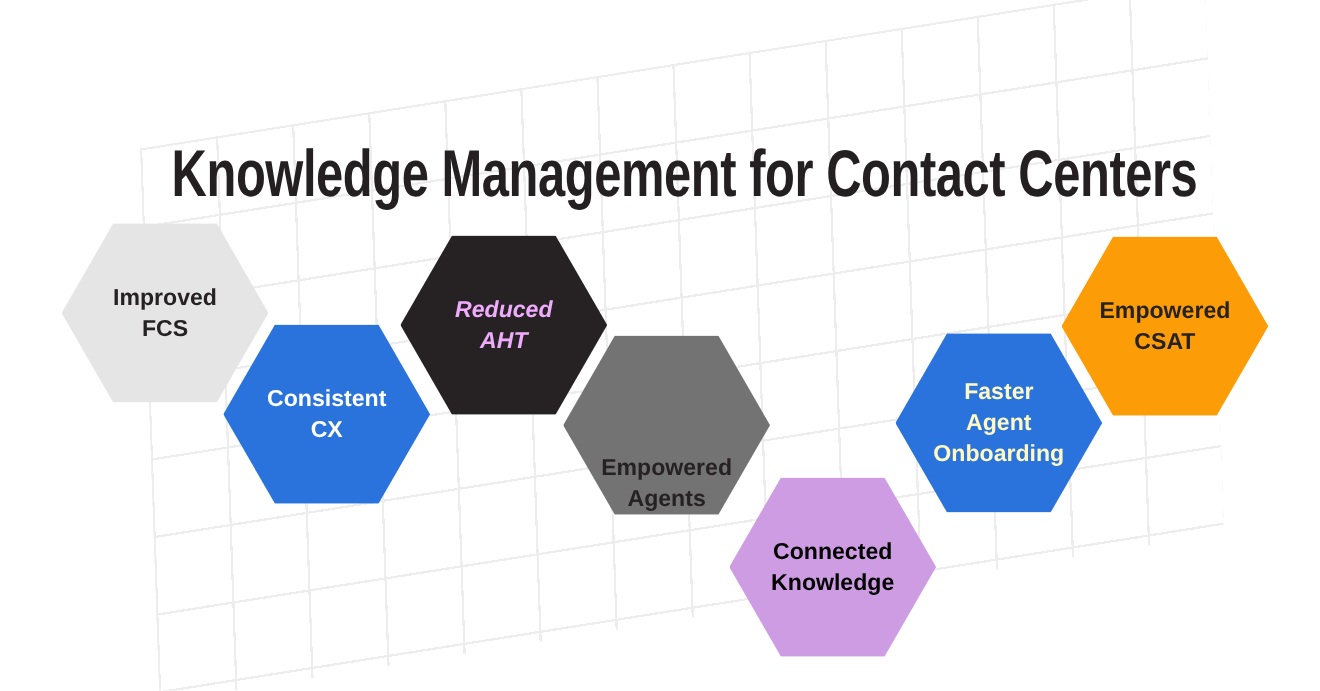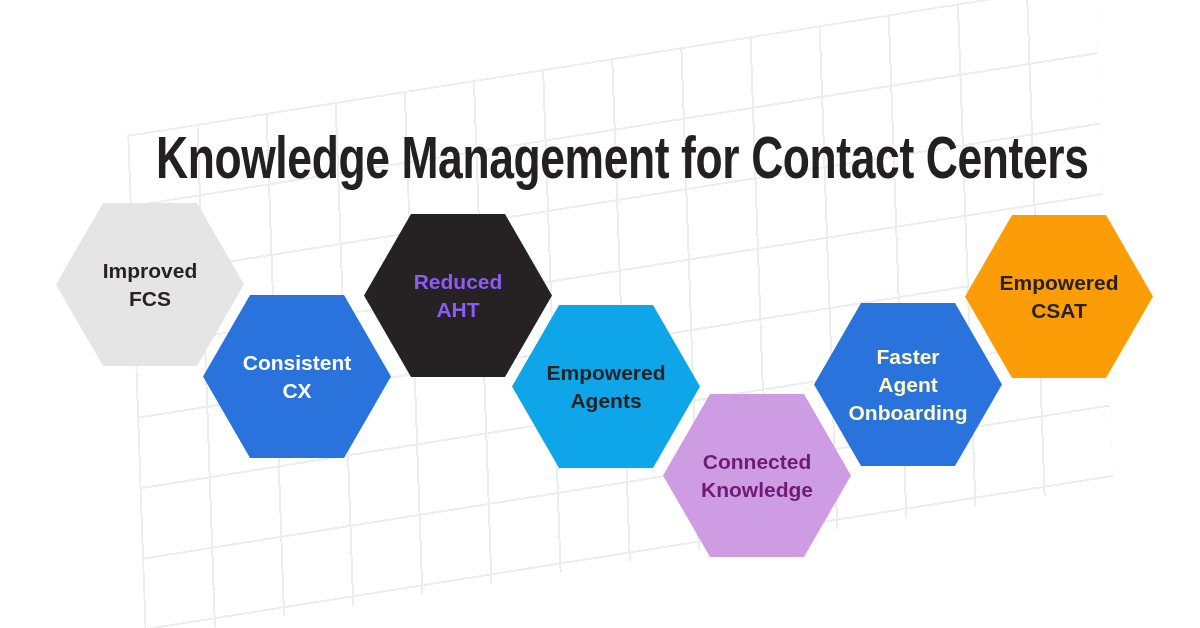--- a/index.html
+++ b/index.html
@@ -78,29 +78,29 @@
 <h1 class="title" style="color: rgb(36, 32, 33);">Knowledge Management for Contact Centers</h1>
 
 <div class="hex hex-1" style="background: #e5e5e5; color: rgb(38, 34, 35);">
   <span class="hex-label">Improved FCS</span>
 </div>
 
 <div class="hex hex-2" style="background: rgb(42, 115, 221); color: rgb(255, 255, 255);">
   <span class="hex-label">Consistent CX</span>
 </div>
 
-<div class="hex hex-3" style="background: rgb(38, 34, 35); color: #8b5cf6;">
+<div class="hex hex-3" style="background: rgb(38, 34, 35); color: #f0abfc; font-style: italic;">
   <span class="hex-label">Reduced AHT</span>
 </div>
 
-<div class="hex hex-4" style="background: #0ea5e9; color: rgb(38, 34, 35);">
+<div class="hex hex-4" style="background: #737373; color: rgb(38, 34, 35); align-items: flex-end;">
   <span class="hex-label">Empowered Agents</span>
 </div>
 
-<div class="hex hex-5" style="background: rgb(206, 156, 227); color: #701a75;">
+<div class="hex hex-5" style="background: rgb(206, 156, 227); color: #000000; margin-top: 40px;">
   <span class="hex-label">Connected Knowledge</span>
 </div>
 
 <div class="hex hex-6" style="background: rgb(42, 115, 221); color: #fef9c3;">
   <span class="hex-label">Faster Agent Onboarding</span>
 </div>
 
 <div class="hex hex-7" style="background: rgb(252, 157, 8); color: rgb(38, 34, 35);">
   <span class="hex-label">Empowered CSAT</span>
 </div>

